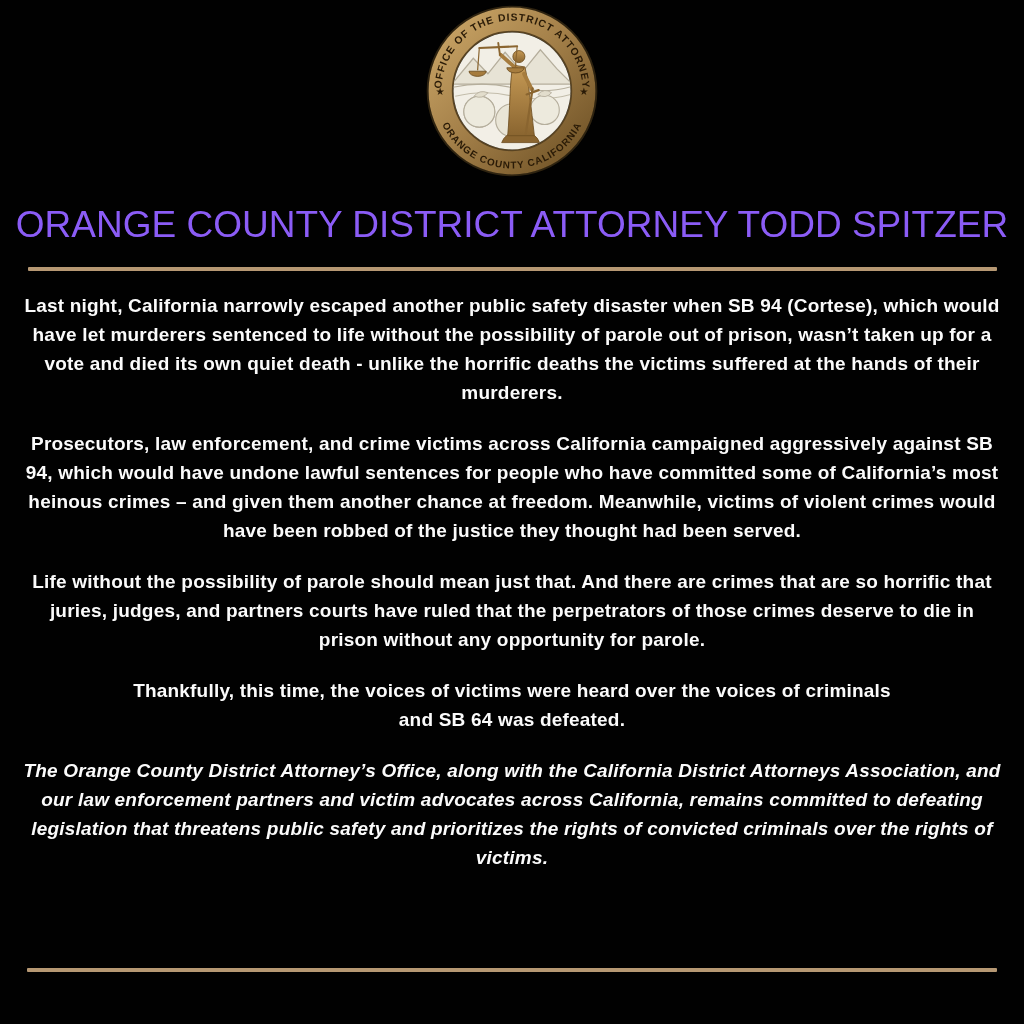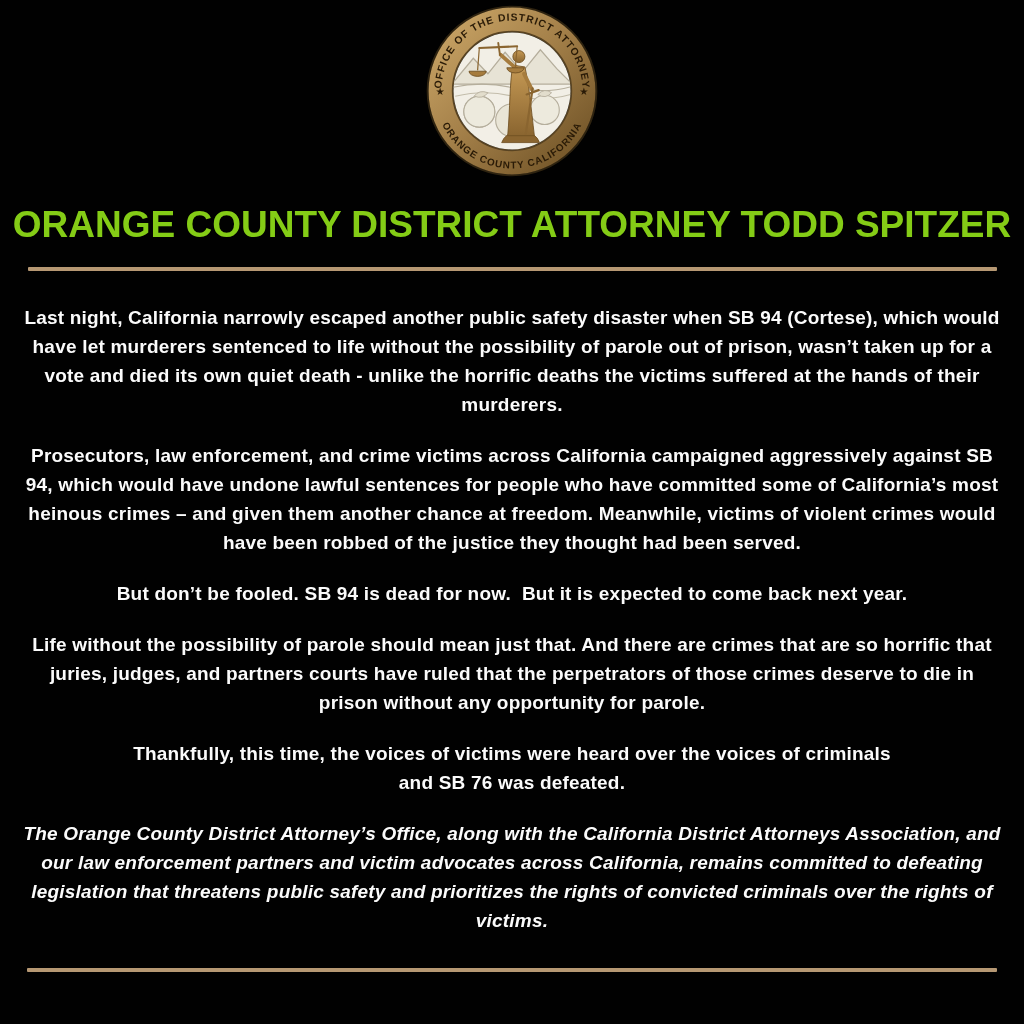--- a/index.html
+++ b/index.html
@@ -12,24 +12,24 @@
   .canvas {
     position: relative;
     width: 1024px; height: 1024px;
     display: flex; flex-direction: column; align-items: center;
     background: #010101;
   }
   .seal { width: 172px; height: 172px; margin-top: 5px; flex: 0 0 auto; }
   .seal svg { width: 100%; height: 100%; display: block; }
   h1.title {
     margin: 24px 0 0 0;
-    color: #84cc16;
+    color: #8b5cf6;
     font-size: 37px;
     line-height: 47px;
-    font-weight: 700;
+    font-weight: 400;
     letter-spacing: 0px;
     text-align: center;
     text-transform: uppercase;
   }
   h1.title span { display: block; }
   .rule {
     width: 969px; height: 4px;
     margin-top: 19px;
     border-radius: 1px;
   }
@@ -42,21 +42,21 @@
   .statement {
     margin-top: 20px;
     width: 980px;
     color: #fbfbfb;
     font-size: 19px;
     line-height: 29px;
     font-weight: 600;
     letter-spacing: 0.2px;
     text-align: center;
   }
-  .statement p { margin: 12px 0 22px 0; white-space: pre-wrap; }
+  .statement p { margin: 0 0 22px 0; white-space: pre-wrap; }
   .statement p:last-child { margin-bottom: 0; font-style: italic; }
 </style>
 </head>
 <body>
 
 <div class="canvas">
 
   <div class="seal">
     <svg viewBox="0 0 200 200">
       <defs>
@@ -128,22 +128,21 @@
 
   <h1 class="title">
     <span>ORANGE COUNTY DISTRICT ATTORNEY TODD SPITZER</span>
   </h1>
 
   <div class="rule" style="background: rgb(182, 152, 115);"></div>
 
   <div class="statement">
     <p>Last night, California narrowly escaped another public safety disaster when SB 94 (Cortese), which would have let murderers sentenced to life without the possibility of parole out of prison, wasn’t taken up for a vote and died its own quiet death - unlike the horrific deaths the victims suffered at the hands of their murderers.</p>
     <p>Prosecutors, law enforcement, and crime victims across California campaigned aggressively against SB 94, which would have undone lawful sentences for people who have committed some of California’s most heinous crimes – and given them another chance at freedom. Meanwhile, victims of violent crimes would have been robbed of the justice they thought had been served.</p>
-    <p>But don’t be fooled. SB 94 is dead for now.  But it is expected to come back next year.</p>
     <p>Life without the possibility of parole should mean just that. And there are crimes that are so horrific that juries, judges, and partners courts have ruled that the perpetrators of those crimes deserve to die in prison without any opportunity for parole.</p>
     <p>Thankfully, this time, the voices of victims were heard over the voices of criminals
-and SB 76 was defeated.</p>
+and SB 64 was defeated.</p>
     <p>The Orange County District Attorney’s Office, along with the California District Attorneys Association, and our law enforcement partners and victim advocates across California, remains committed to defeating legislation that threatens public safety and prioritizes the rights of convicted criminals over the rights of victims.</p>
   </div>
 
   <div class="rule rule-bottom" style="background: rgb(182, 152, 115);"></div>
 
 </div>
 
 </body></html>

